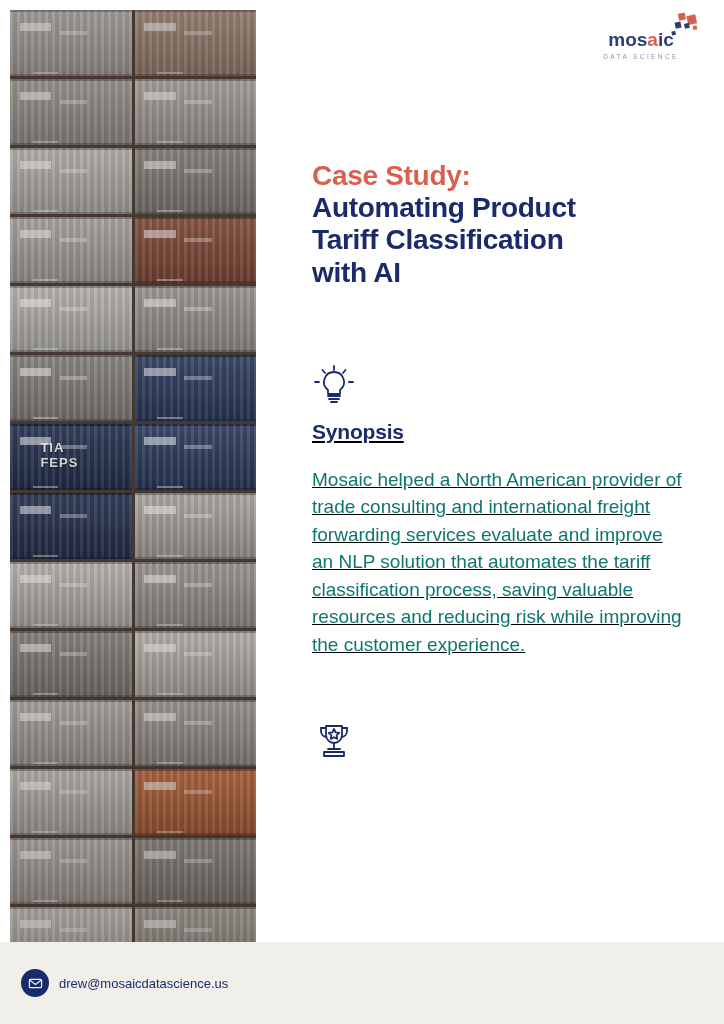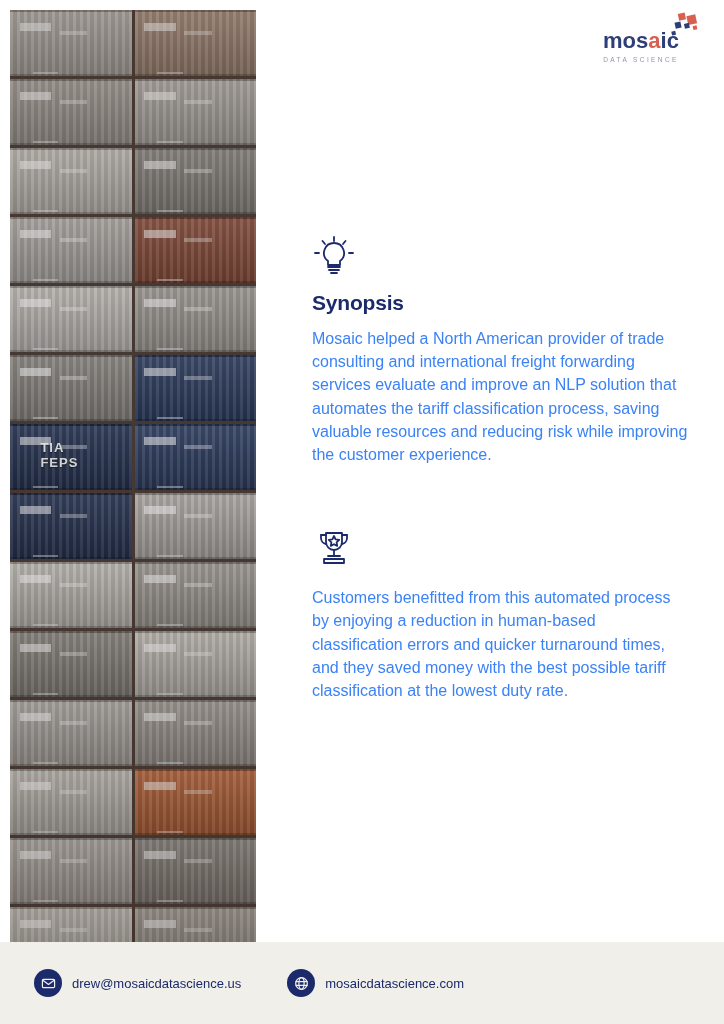--- a/index.html
+++ b/index.html
@@ -95,21 +95,21 @@
 
   
   .logo {
     position: absolute;
     right: 28px;
     top: 30px;
     width: 110px;
     text-align: center;
   }
   .logo-word {
-    font-size: 22px;
+    font-size: 19px;
     font-weight: bold;
     color: #2e3f77;
     letter-spacing: 0px;
     line-height: 1;
     position: relative;
   }
   .logo-word .dot-a {
     color: #d8604f;
   }
   .logo-sub {
@@ -140,54 +140,53 @@
     color: #1b2a6b;
     letter-spacing: -0.3px;
   }
   .title .kicker {
     color: #d8604f;
     display: block;
   }
   .section {
     margin-top: 0;
   }
-  .sec-synopsis { margin-top: 75px; }
+  .sec-synopsis { margin-top: 75px; text-decoration: underline; }
   .sec-outcome  { margin-top: 62px; }
 
   .sec-icon {
     width: 44px;
     height: 42px;
     color: #1b2a6b;
   }
   .sec-heading {
     margin-top: 10px;
     font-size: 21px;
     font-weight: bold;
     color: #1b2a6b;
     letter-spacing: -0.2px;
   }
   .sec-body {
-    margin-top: 12px;
-    font-size: 16px;
+    margin-top: 22px;
+    font-size: 19px;
     line-height: 1.45;
-    color: #3b82f6;
+    color: #0f766e;
   }
 
   
   .footer {
     position: absolute;
     left: 0;
     bottom: 0;
     width: 724px;
     height: 82px;
     background: #f1efe9;
     display: flex;
     align-items: center;
-    padding: 0 34px;
-    gap: 12px;
+    padding: 0 21px;
   }
   .fitem {
     display: flex;
     align-items: center;
     gap: 10px;
     color: #1b2a6b;
     font-size: 13px;
   }
   .fitem + .fitem { margin-left: 34px; }
   .fcircle {
@@ -254,62 +253,57 @@
         <rect x="29" y="16" width="4" height="4" fill="#d8604f"></rect>
         <rect x="7" y="17" width="4" height="4" fill="#2e3f77"></rect>
       </g>
     </svg>
     <div class="logo-word"><span>mos</span><span class="dot-a">a</span><span>ic</span></div>
     <div class="logo-sub">DATA SCIENCE</div>
   </div>
 
   <div class="content">
 
+    <h1 class="title">
+      <span class="kicker">Case Study:</span>
+      <span>Automating Product</span><br>
+      <span>Tariff Classification</span><br>
+      <span>with AI</span>
+    </h1>
 
     <div class="section sec-synopsis">
       <svg class="sec-icon" viewBox="0 0 44 42" fill="none" stroke="#1b2a6b" stroke-width="1.8">
         <path d="M22 6 v-4 M13 9 l-2.5-3 M31 9 l2.5-3 M7 18 h-4 M41 18 h-4" stroke-linecap="round"></path>
         <path d="M22 8 a10 10 0 0 0 -6 18 v4 h12 v-4 a10 10 0 0 0 -6 -18 z" stroke-linejoin="round"></path>
         <path d="M16 32 h12 M17 35 h10 M19 38 h6" stroke-linecap="round"></path>
       </svg>
       <div class="sec-heading">Synopsis</div>
       <p class="sec-body">Mosaic helped a North American provider of trade consulting and international freight forwarding services evaluate and improve an NLP solution that automates the tariff classification process, saving valuable resources and reducing risk while improving the customer experience.</p>
     </div>
 
     <div class="section sec-outcome">
       <svg class="sec-icon" viewBox="0 0 44 42" fill="none" stroke="#1b2a6b" stroke-width="1.8">
         <path d="M14 5 h16 v9 a8 8 0 0 1 -16 0 z" stroke-linejoin="round"></path>
         <path d="M14 7 h-5 v3 a6 6 0 0 0 5 6 M30 7 h5 v3 a6 6 0 0 1 -5 6" stroke-linecap="round"></path>
         <path d="M22 22 v6 M16 28 h12 M12 31 h20 v4 h-20 z" stroke-linejoin="round" stroke-linecap="round"></path>
         <path d="M22 8 l1.6 3.3 3.6.5 -2.6 2.5 .6 3.6 -3.2 -1.7 -3.2 1.7 .6 -3.6 -2.6 -2.5 3.6 -.5 z" stroke-linejoin="round"></path>
       </svg>
-      <p class="sec-body">Customers benefitted from this automated process by enjoying a reduction in human-based classification errors and quicker turnaround times, and they saved money with the best possible tariff classification at the lowest duty rate.</p>
     </div>
 
   </div>
 
   <div class="footer">
 
     <div class="fitem">
       <span class="fcircle">
         <svg width="15" height="15" viewBox="0 0 16 16" fill="none" stroke="#f1efe9" stroke-width="1.3">
           <rect x="1.5" y="3.5" width="13" height="9" rx="1.2"></rect>
           <path d="M2 4.5 L8 9 L14 4.5" stroke-linecap="round" stroke-linejoin="round"></path>
         </svg>
       </span>
       <span>drew@mosaicdatascience.us</span>
     </div>
 
-    <div class="fitem">
-      <span class="fcircle">
-        <svg width="15" height="15" viewBox="0 0 16 16" fill="none" stroke="#f1efe9" stroke-width="1.3">
-          <circle cx="8" cy="8" r="6.2"></circle>
-          <ellipse cx="8" cy="8" rx="2.8" ry="6.2"></ellipse>
-          <path d="M2 6 h12 M2 10 h12" stroke-linecap="round"></path>
-        </svg>
-      </span>
-      <span>mosaicdatascience.com</span>
-    </div>
 
 
   </div>
 
 </div>
 
 </body></html>

